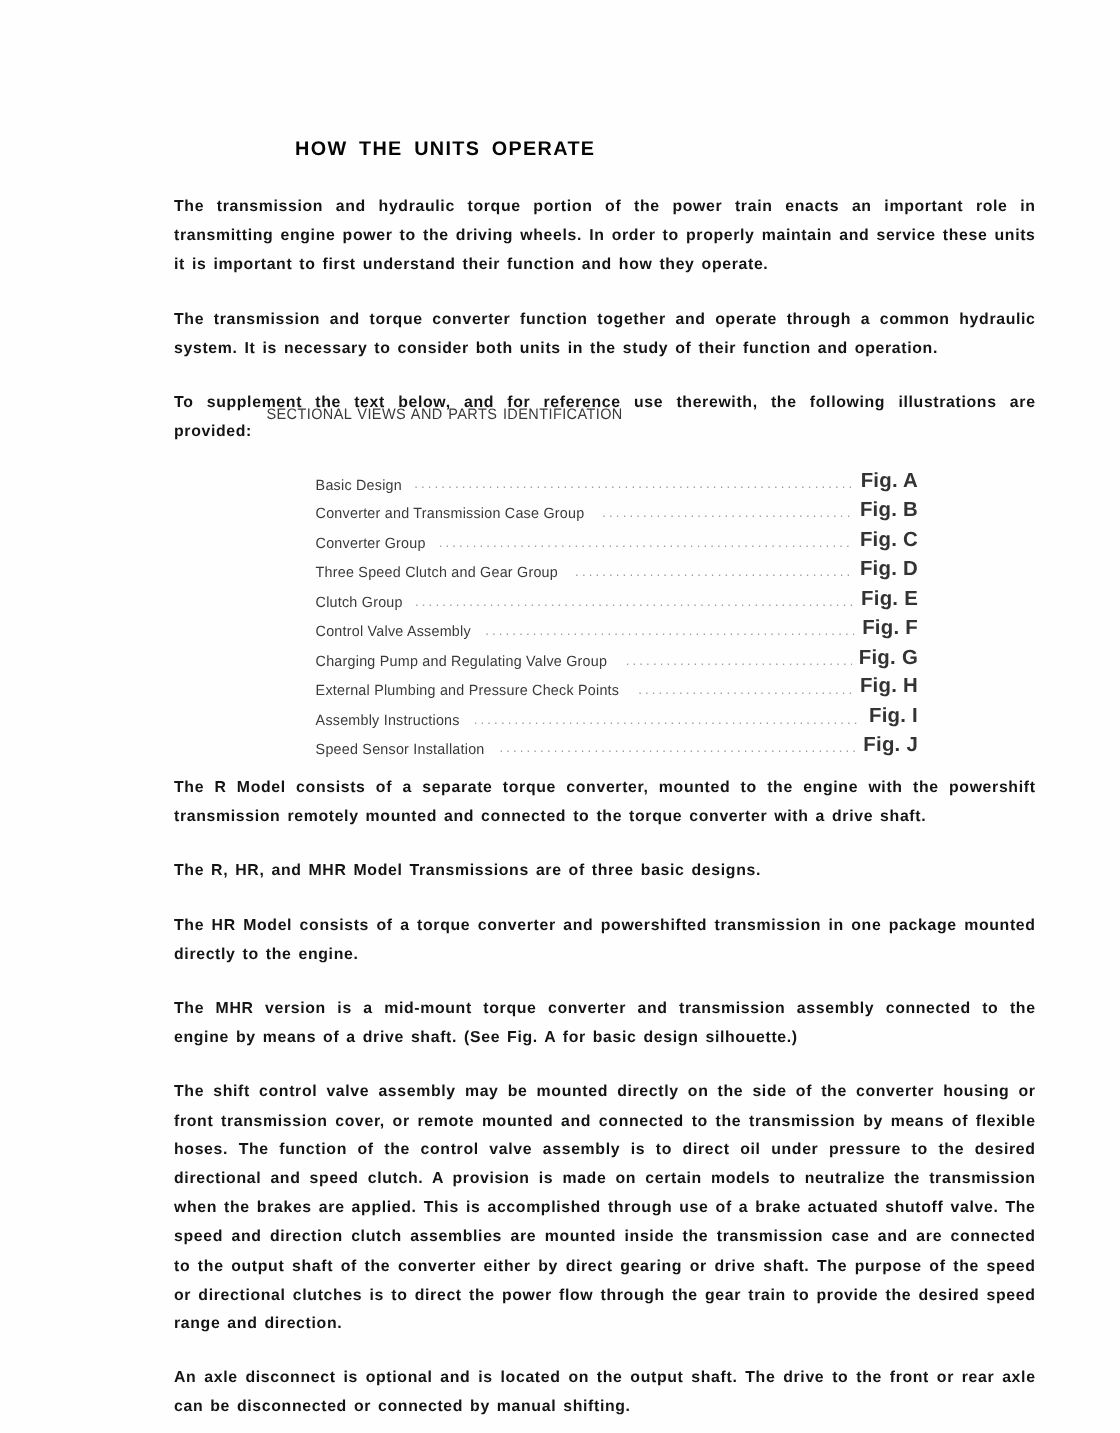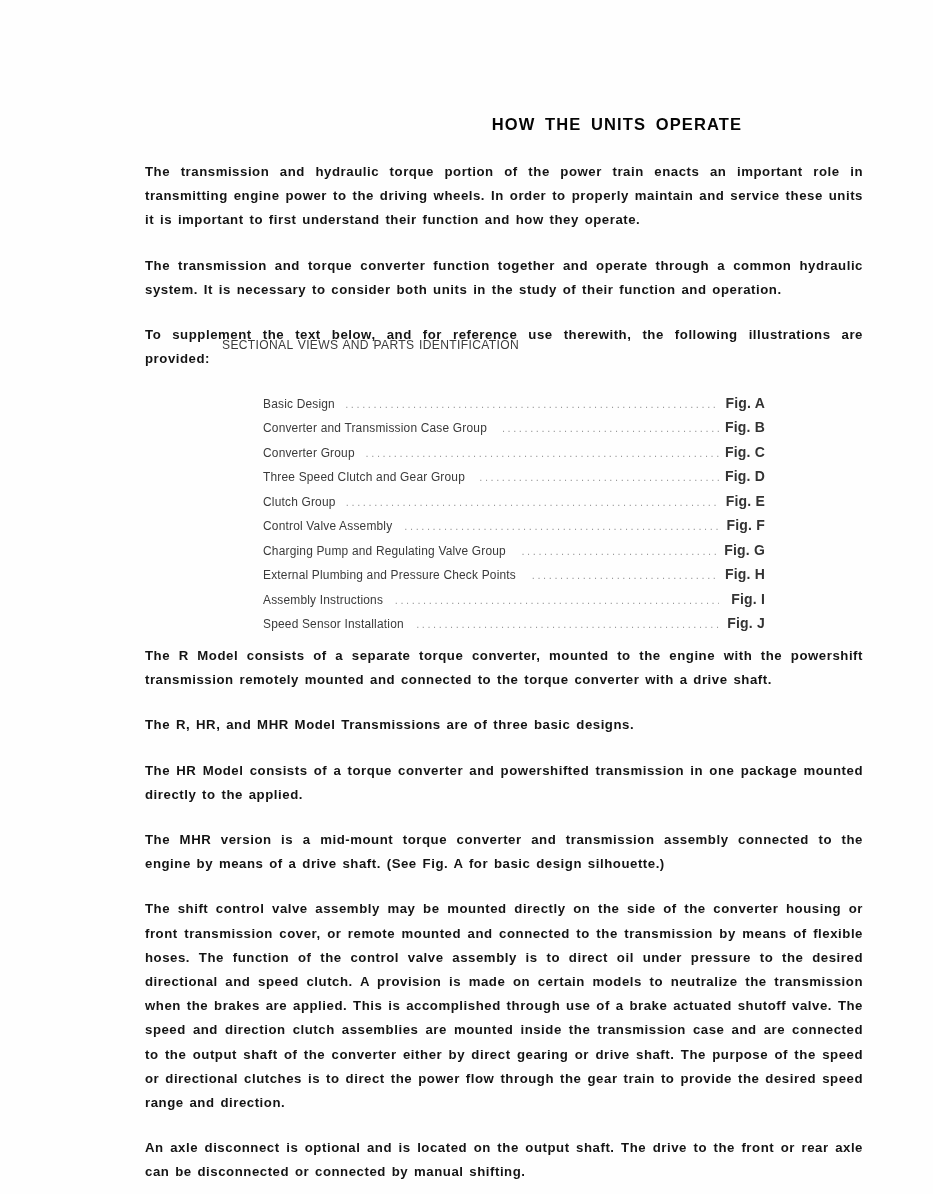--- a/index.html
+++ b/index.html
@@ -24,21 +24,21 @@
     height: 1194px;
     background: #fefefe;
   }
 
   
   .doc-title {
     position: absolute;
     left: 0;
     top: 104px;
     width: 742px;
-    text-align: right;
+    text-align: center;
     font-size: 16.5px;
     font-weight: 800;
     letter-spacing: 1.1px;
     word-spacing: 4px;
     color: #050505;
   }
 
   
   .body-col {
     position: absolute;
@@ -107,21 +107,21 @@
     position: relative;
     top: -1px;
   }
   .fig-ref {
     flex: 0 0 auto;
     min-width: 40px;
     text-align: right;
     font-weight: bold;
     color: #333333;
     letter-spacing: 0.2px;
-    font-size: 14px;
+    font-size: 17px;
   }
 
   
   .body-col-lower {
     position: absolute;
     left: 145px;
     top: 644px;
     width: 732px;
   }
 </style>
@@ -189,19 +189,19 @@
       <div class="fig-row">
         <span class="fig-label">Speed Sensor Installation</span>
         <span class="fig-dots">...............................................................................................................</span>
         <span class="fig-ref">Fig. J</span>
       </div>
     </div>
 
   <div class="body-col-lower">
     <p class="para">The R Model consists of a separate torque converter, mounted to the engine with the powershift transmission remotely mounted and connected to the torque converter with a drive shaft.</p>
     <p class="para">The R, HR, and MHR Model Transmissions are of three basic designs.</p>
-    <p class="para">The HR Model consists of a torque converter and powershifted transmission in one package mounted directly to the applied.</p>
+    <p class="para">The HR Model consists of a torque converter and powershifted transmission in one package mounted directly to the engine.</p>
     <p class="para">The MHR version is a mid-mount torque converter and transmission assembly connected to the engine by means of a drive shaft.  (See Fig. A for basic design silhouette.)</p>
     <p class="para">The shift control valve assembly may be mounted directly on the side of the converter housing or front transmission cover, or remote mounted and connected to the transmission by means of flexible hoses. The function of the control valve assembly is to direct oil under pressure to the desired directional and speed clutch. A provision is made on certain models to neutralize the transmission when the brakes are applied. This is accomplished through use of a brake actuated shutoff valve. The speed and direction clutch assemblies are mounted inside the transmission case and are connected to the output shaft of the converter either by direct gearing or drive shaft.  The purpose of the speed or directional clutches is to direct the power flow through the gear train to provide the desired speed range and direction.</p>
     <p class="para">An axle disconnect is optional and is located on the output shaft.  The drive to the front or rear axle can be disconnected or connected by manual shifting.</p>
   </div>
 
 </div>
 
 </body></html>

